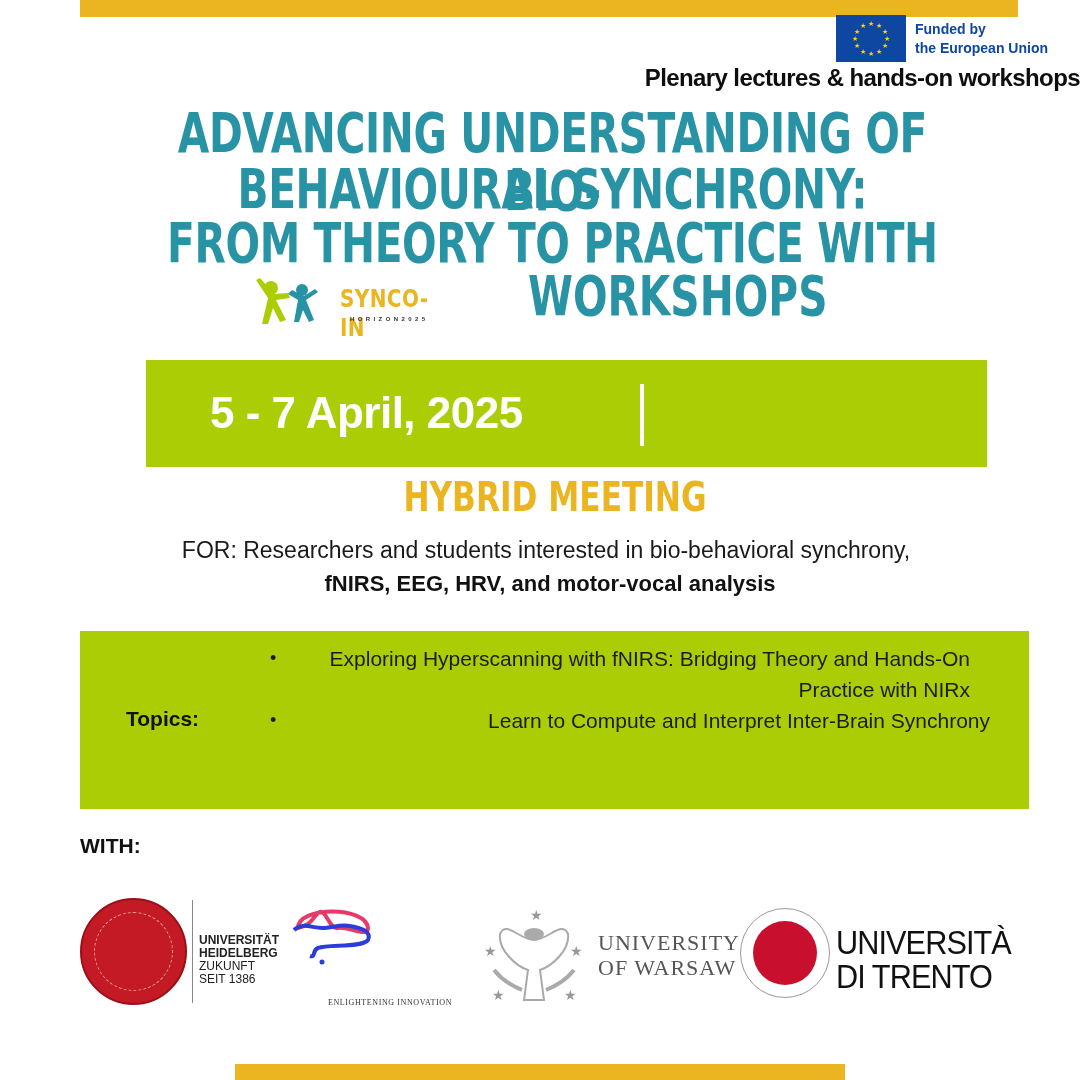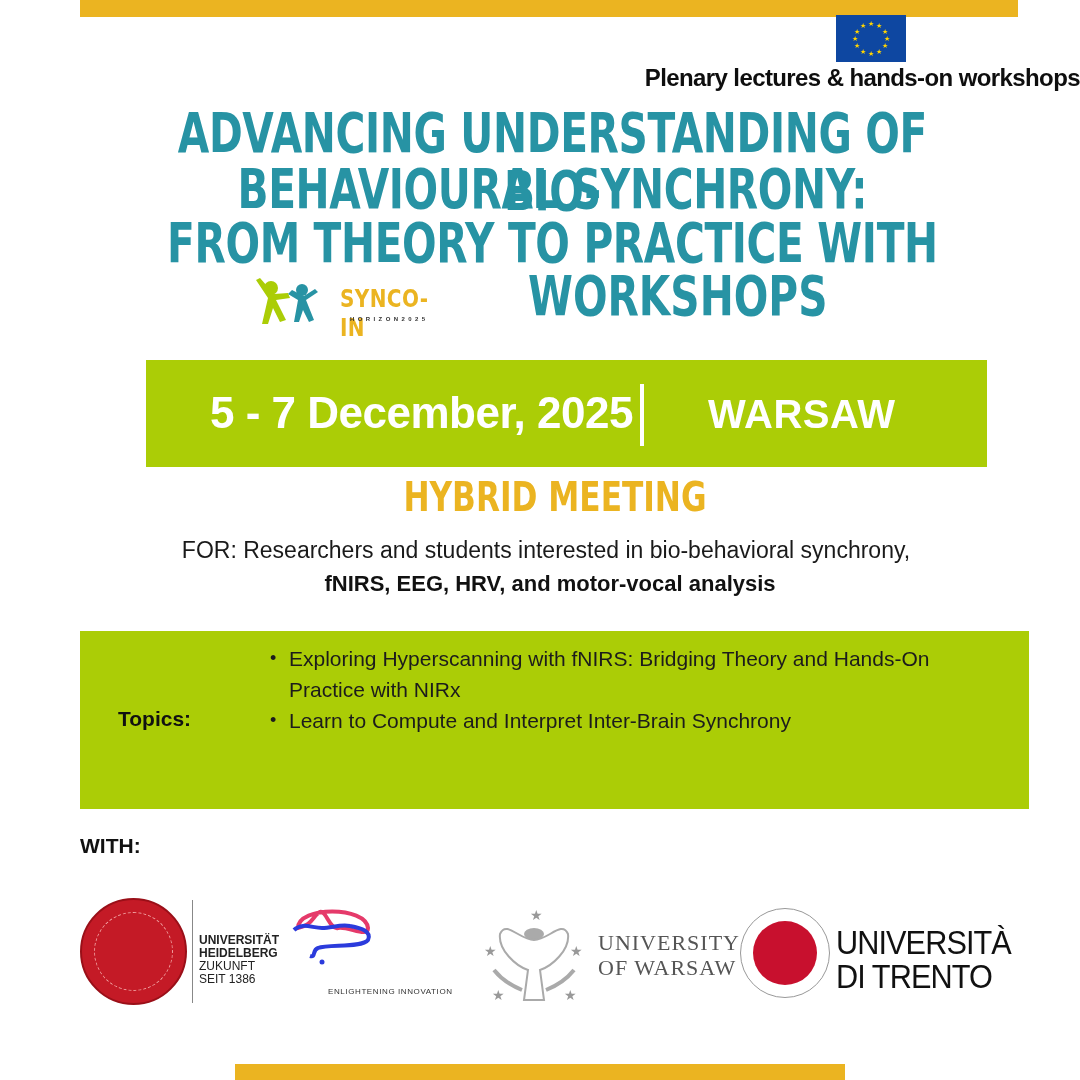--- a/index.html
+++ b/index.html
@@ -31,38 +31,38 @@
     .divider { position: absolute; left: 494px; top: 24px; width: 4px; height: 62px; background: #ffffff; }
     .city-text { position: absolute; left: 562px; top: 32px; color: #ffffff; font-weight: bold; font-size: 40px; letter-spacing: 0.5px; }
 
     .hybrid { position: absolute; left: 0; width: 1110px; top: 474px; text-align: center; color: #ebb421; font-weight: bold; font-size: 40px; font-family: "DejaVu Sans", sans-serif; transform: scaleX(0.78); transform-origin: 555px 0; }
 
     .for-line { position: absolute; left: 0; width: 1092px; top: 537px; text-align: center; font-size: 23px; color: #1a1a1a; }
     .for-line b { font-weight: normal; }
     .for-line2 { position: absolute; left: 0; width: 1100px; top: 571px; text-align: center; font-size: 22px; font-weight: bold; color: #111; }
 
     .topics-box { position: absolute; left: 80px; top: 631px; width: 949px; height: 178px; background: #abcd06; }
-    .topics-label { position: absolute; left: 38px; top: 76px; font-weight: bold; font-size: 21px; color: #111; }
+    .topics-label { position: absolute; left: 46px; top: 76px; font-weight: bold; font-size: 21px; color: #111; }
     .topics-list { position: absolute; left: 190px; top: 12px; list-style: none; }
-    .topics-list li { position: relative; padding-left: 19px; font-size: 21px; line-height: 31px; color: #1c1c1c; }
+    .topics-list li { position: relative; padding-left: 19px; font-size: 21px; line-height: 31px; color: #1c1c1c; text-align: right; }
     .topics-list li::before { content: "\2022"; position: absolute; left: 0; top: 0; font-size: 18px; }
 
     .from-label { position: absolute; left: 80px; top: 834px; font-weight: bold; font-size: 21px; color: #111; }
 
     .logo { position: absolute; }
     .heid-seal { left: 80px; top: 898px; width: 107px; height: 107px; border-radius: 50%; background: #c41a26; border: 2px solid #9a0f18; }
     .heid-seal::before { content: ""; position: absolute; left: 12px; top: 12px; right: 12px; bottom: 12px; border-radius: 50%; border: 1px dashed #f0a0a0; }
     .heid-sep { left: 192px; top: 900px; width: 1px; height: 103px; background: #888; }
     .heid-text { left: 199px; top: 934px; font-size: 12px; line-height: 13px; color: #222; }
     .heid-text b { font-weight: bold; display: block; }
     .heid-text span { display: block; }
 
     .nirx { left: 288px; top: 898px; width: 190px; height: 112px; }
     .nirx-word { position: absolute; left: 40px; top: 38px; font-size: 50px; font-weight: bold; color: #0d1a35; letter-spacing: -1px; }
-    .nirx-tag { position: absolute; left: 40px; top: 89px; font-size: 8px; letter-spacing: 0.6px; color: #333; }
+    .nirx-tag { position: absolute; left: 40px; top: 100px; font-size: 8px; letter-spacing: 0.6px; color: #333; font-family: Liberation Serif, serif; }
 
     .warsaw-eagle { left: 480px; top: 900px; width: 108px; height: 110px; }
     .warsaw-text { left: 598px; top: 930px; font-family: "Liberation Serif", serif; font-size: 22px; line-height: 25px; color: #555; letter-spacing: 1px; }
 
     .trento-seal { left: 740px; top: 908px; width: 90px; height: 90px; border-radius: 50%; background: #ffffff; border: 1px solid #999; }
     .trento-seal .inner { position: absolute; left: 12px; top: 12px; width: 64px; height: 64px; border-radius: 50%; background: #c8102e; }
     .trento-text { left: 836px; top: 926px; font-size: 33px; line-height: 34px; color: #111; letter-spacing: -1px; transform: scaleX(0.93); transform-origin: 0 0; }
   </style>
 </head>
 <body>
@@ -77,20 +77,24 @@
     <span class="star" style="left:48px;top:20px">★</span>
     <span class="star" style="left:46px;top:27px">★</span>
     <span class="star" style="left:40px;top:33px">★</span>
     <span class="star" style="left:32px;top:35px">★</span>
     <span class="star" style="left:24px;top:33px">★</span>
     <span class="star" style="left:18px;top:27px">★</span>
     <span class="star" style="left:16px;top:20px">★</span>
     <span class="star" style="left:18px;top:13px">★</span>
     <span class="star" style="left:24px;top:7px">★</span>
   </div>
+  <div class="eu-text">
+    <div>Funded by</div>
+    <div>the European Union</div>
+  </div>
 </div>
 
 <div class="subtitle">Plenary lectures &amp; hands-on workshops</div>
 
 <div class="title t1">ADVANCING UNDERSTANDING OF BIO-</div>
 <div class="title t2">BEHAVIOURAL SYNCHRONY:</div>
 <div class="title t3">FROM THEORY TO PRACTICE WITH</div>
 <div class="t4">WORKSHOPS</div>
 
 <div class="syncoin">
@@ -98,23 +102,22 @@
     <circle cx="17" cy="10" r="7" fill="#abcd06"></circle>
     <path d="M2 2 L14 20 L8 46 L14 46 L19 30 L26 44 L32 42 L22 22 L36 20 L34 15 L20 16 L6 0 Z" fill="#abcd06"></path>
     <circle cx="48" cy="12" r="6" fill="#2793a4"></circle>
     <path d="M34 16 L44 22 L40 44 L45 44 L49 32 L55 44 L60 42 L52 22 L64 14 L61 11 L50 18 L38 12 Z" fill="#2793a4"></path>
   </svg>
   <div class="syncoin-word">SYNCO-IN</div>
   <div class="syncoin-sub">HORIZON2025</div>
 </div>
 
 <div class="date-band">
-  <div class="date-text">5 - 7 December, 2025</div>
+  <div class="date-text">5 - 7 April, 2025</div>
   <div class="divider"></div>
-  <div class="city-text">WARSAW</div>
 </div>
 
 <div class="hybrid">HYBRID MEETING</div>
 
 <div class="for-line">
   <b>FOR:</b>
   <span>Researchers and students interested in bio-behavioral synchrony,</span>
 </div>
 <div class="for-line2">fNIRS, EEG, HRV, and motor-vocal analysis</div>
 

